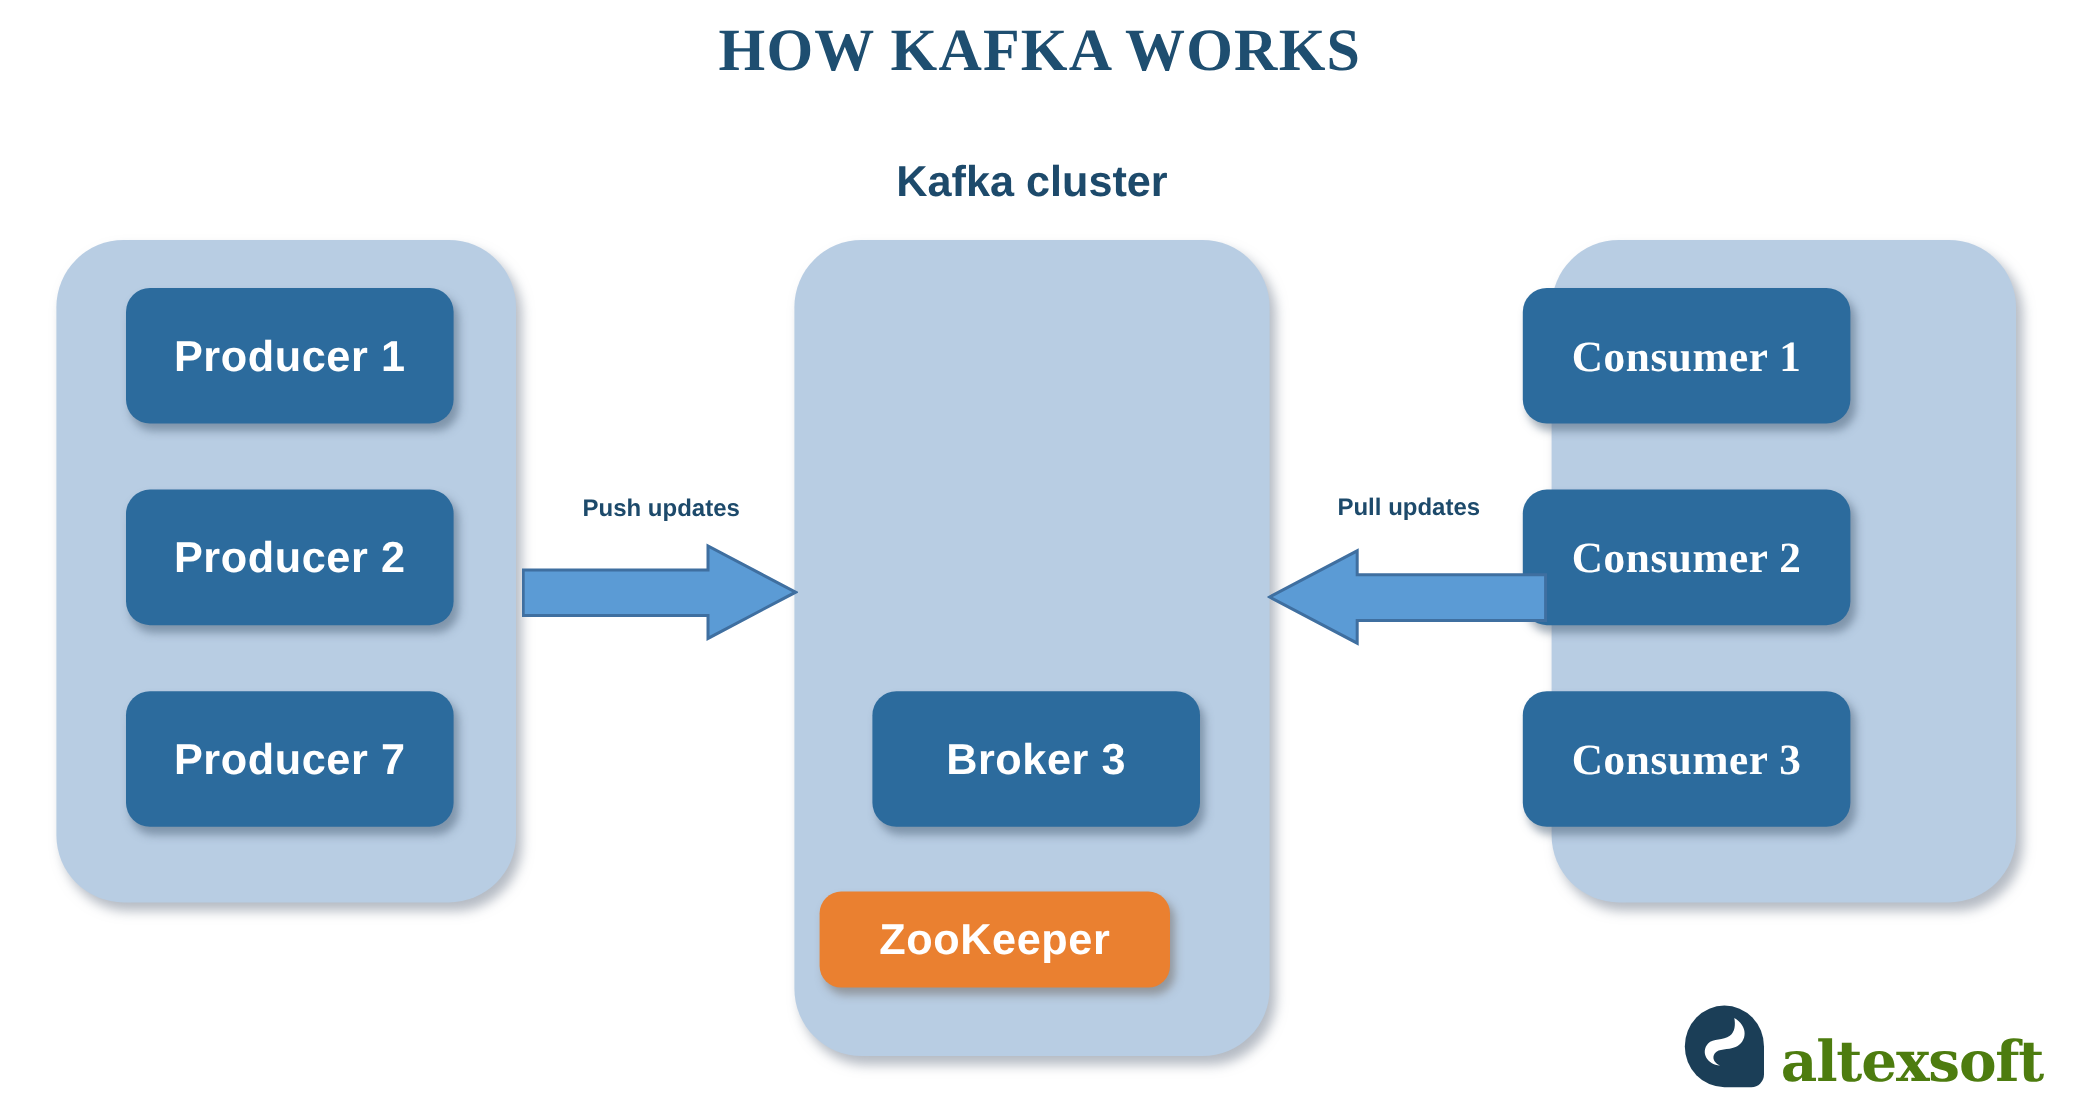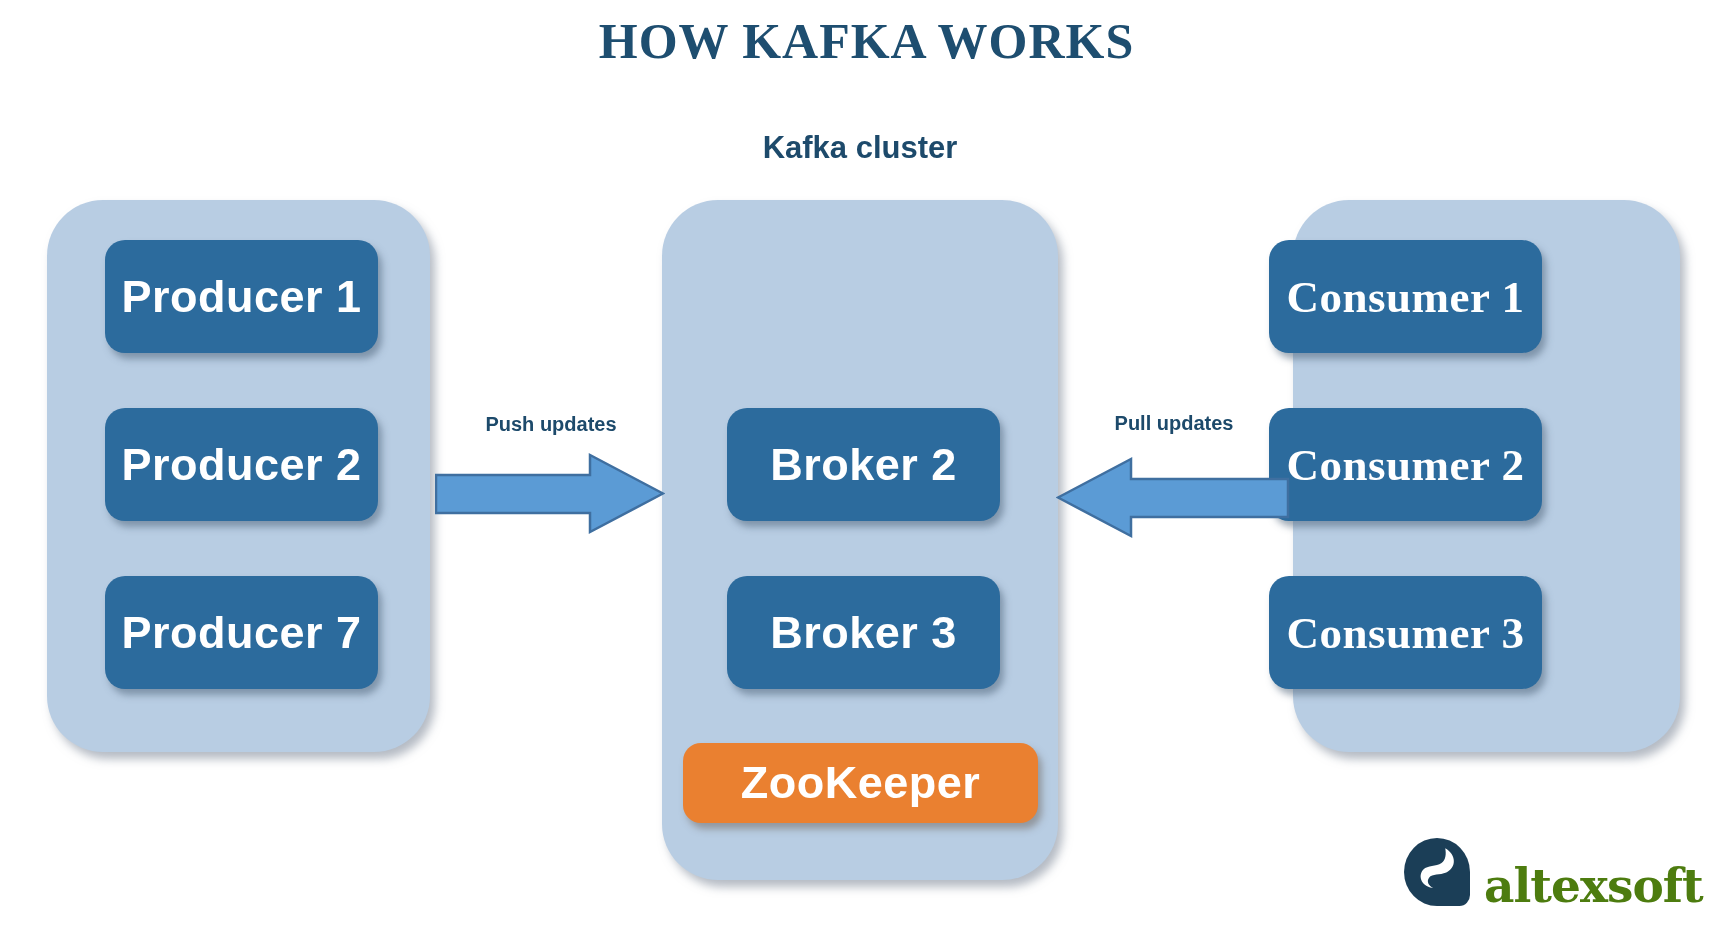--- a/index.html
+++ b/index.html
@@ -26,21 +26,21 @@
     letter-spacing: 1px;
     color: #1e4e70;
     font-family: Liberation Serif, serif;
   }
   .cluster-label {
     position: absolute;
     top: 130px;
     left: 662px;
     width: 396px;
     text-align: center;
-    font-size: 31px;
+    font-size: 36px;
     font-weight: 700;
     color: #1d4a6b;
   }
   .panel {
     position: absolute;
     background: #b8cde3;
     border-radius: 56px;
     box-shadow: 5px 7px 10px rgba(120, 132, 148, 0.55);
   }
   .panel.producers { left: 47px;  top: 200px; width: 383px; height: 552px; }
@@ -48,38 +48,38 @@
   .panel.consumers { left: 1293px; top: 200px; width: 387px; height: 552px; }
 
   .node {
     position: absolute;
     width: 273px;
     height: 113px;
     background: #2c6b9d;
     border-radius: 20px;
     box-shadow: 4px 6px 7px rgba(72, 94, 116, 0.5);
     color: #ffffff;
-    font-size: 45px;
+    font-size: 36px;
     font-weight: 700;
     display: flex;
     align-items: center;
     justify-content: center;
     letter-spacing: 0.5px;
   }
   .node.p { left: 105px; }
   .node.b { left: 727px; }
   .node.c { left: 1269px; font-family: Liberation Serif, serif; }
   .row1 { top: 240px; }
   .row2 { top: 408px; }
   .row3 { top: 576px; }
 
   .node.zookeeper {
     left: 683px;
     top: 743px;
-    width: 355px;
+    width: 292px;
     height: 80px;
     background: #ea8030;
     border-radius: 18px;
     box-shadow: 4px 6px 7px rgba(110, 100, 92, 0.5);
   }
 
   .flow-label {
     position: absolute;
     font-size: 20px;
     font-weight: 700;
@@ -134,21 +134,20 @@
   <div class="diagram-title">HOW KAFKA WORKS</div>
 
   <div class="cluster-label">Kafka cluster</div>
 
   <div class="panel producers"></div>
   <div class="node p row1">Producer 1</div>
   <div class="node p row2">Producer 2</div>
   <div class="node p row3">Producer 7</div>
 
   <div class="panel cluster"></div>
-  <div class="node b row2">Broker 2</div>
   <div class="node b row3">Broker 3</div>
   <div class="node zookeeper">ZooKeeper</div>
 
   <div class="panel consumers"></div>
   <div class="node c row1">Consumer 1</div>
   <div class="node c row2">Consumer 2</div>
   <div class="node c row3">Consumer 3</div>
 
   <div class="flow-label push">Push updates</div>
   <div class="arrow push">

